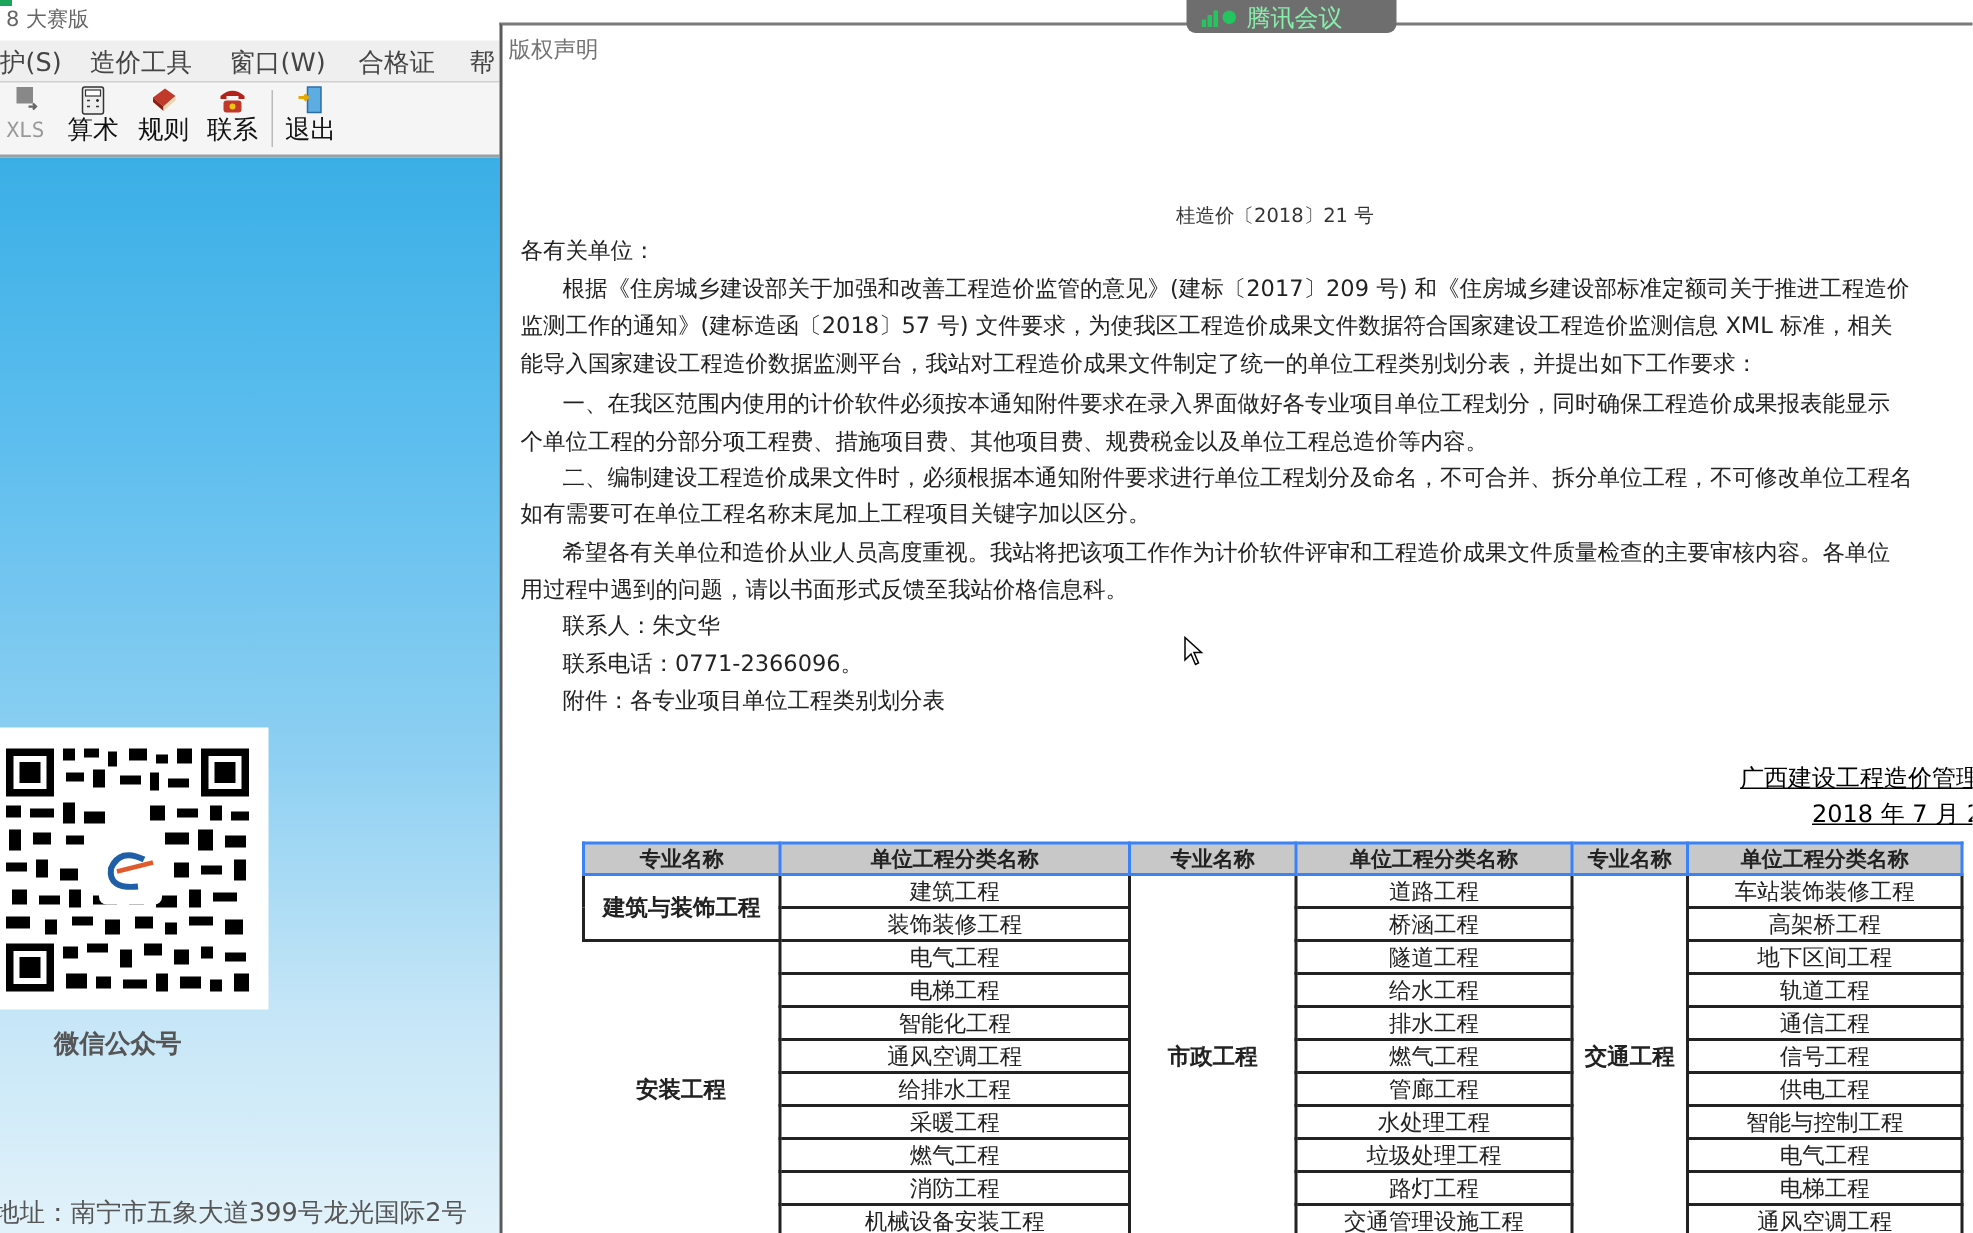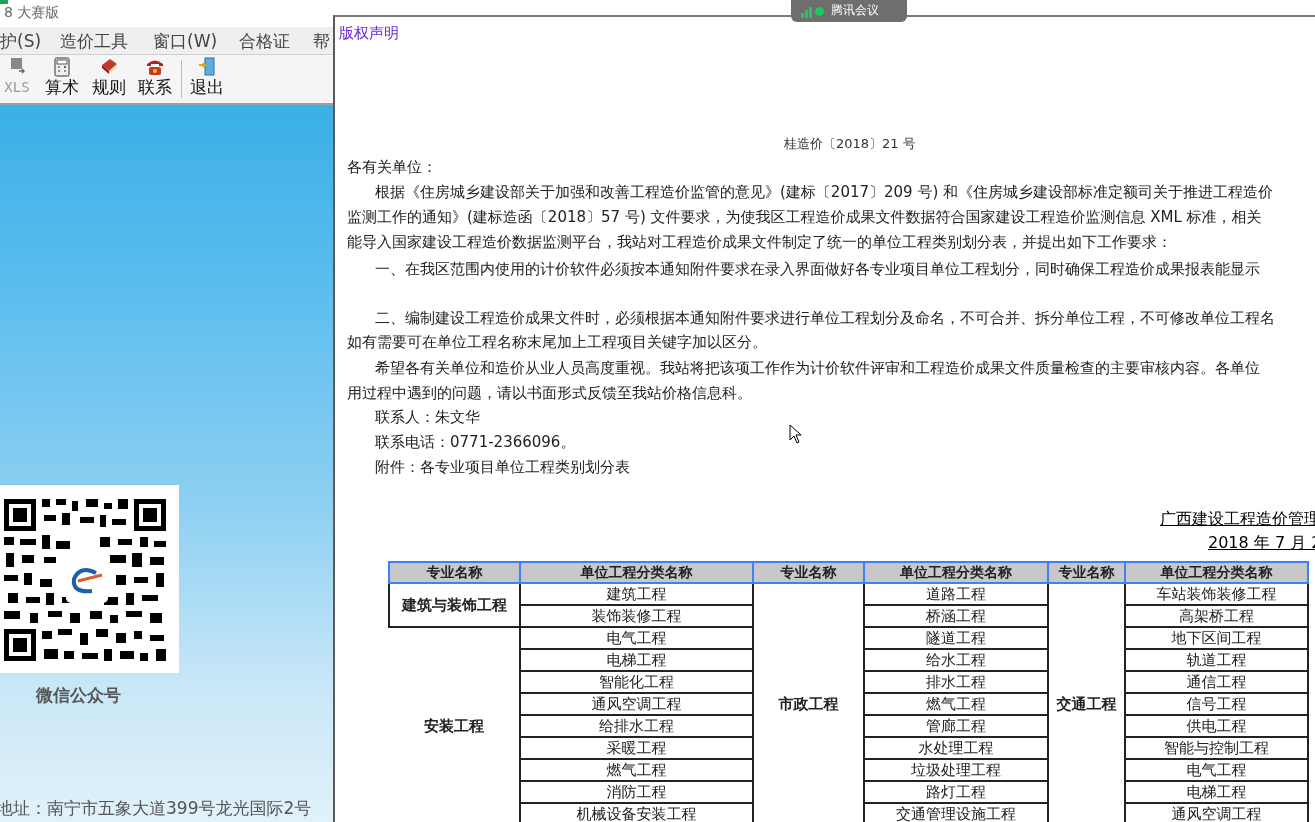--- a/index.html
+++ b/index.html
@@ -15,27 +15,27 @@
   .tool{position:absolute;top:2px;text-align:center;}
   .tool .ico{display:block;margin:0 auto;width:20px;height:20px;}
   .tool .lbl{display:block;font-size:17px;color:#111;line-height:20px;white-space:nowrap;}
   .tool .lbl.dis{color:#999;font-family:"DejaVu Sans Mono",monospace;font-size:14px;}
   .tsep{position:absolute;left:181px;top:60px;width:1px;height:38px;background:#bbb;}
   #desk{position:absolute;left:0;top:105px;width:334px;height:717px;background:linear-gradient(180deg,#3aafe6 0%,#5bbdee 25%,#8ccff2 55%,#c6e6f7 80%,#e2f2fa 100%);}
   #qr-box{position:absolute;left:0;top:485px;width:179px;height:188px;background:#fff;}
   #qr-caption{position:absolute;left:36px;top:684px;font-size:17px;font-weight:bold;color:#555;}
   #address{position:absolute;left:-4px;top:797px;font-size:17px;color:#555;white-space:nowrap;}
   
-  #meeting{position:absolute;left:791px;top:0;width:116px;height:22px;background:#6e6e6e;border-radius:0 0 6px 6px;color:#ffffff;font-size:12px;z-index:10;}
+  #meeting{position:absolute;left:791px;top:0;width:140px;height:22px;background:#6e6e6e;border-radius:0 0 6px 6px;color:#86efac;font-size:16px;z-index:10;}
   #meeting .bars{position:absolute;left:10px;top:6px;width:12px;height:12px;}
   #meeting .dot{position:absolute;left:24px;top:7px;width:9px;height:9px;border-radius:50%;background:#22c55e;}
   #meeting .mt{position:absolute;left:40px;top:2px;}
   
   #doc{position:absolute;left:333px;top:15px;width:982px;height:807px;background:#fff;border-left:2px solid #5a5a5a;border-top:2px solid #7a7a7a;overflow:hidden;}
-  #doc-title{position:absolute;left:4px;top:7px;font-size:15px;color:#6d28d9;}
+  #doc-title{position:absolute;left:4px;top:7px;font-size:15px;color:#737373;}
   .h1{position:absolute;left:216px;top:62px;font-size:22px;font-weight:bold;color:#222;white-space:nowrap;letter-spacing:0.5px;}
   .docno{position:absolute;left:449px;top:118px;font-size:13px;color:#333;}
   .p{position:absolute;left:12px;font-size:15px;color:#222;white-space:nowrap;}
   .ind{left:40px;}
   .sig{position:absolute;font-size:16px;color:#000000;white-space:nowrap;text-decoration:underline;}
   
   #tbl{position:absolute;left:53px;top:544px;border-collapse:collapse;font-size:15px;}
   #tbl th{background:#c8c8c8;font-weight:bold;height:19px;border:2px solid #3b82f6;padding:0;font-size:14px;}
   #tbl td{border:2px solid #222;height:20px;padding:0;text-align:center;white-space:nowrap;}
   #cursor{position:absolute;left:789px;top:424px;width:14px;height:20px;}
@@ -191,20 +191,21 @@
 </div>
 
 <div id="doc">
   <div id="doc-title">版权声明</div>
   <div class="docno">桂造价〔2018〕21 号</div>
   <div class="p" style="top:141px">各有关单位：</div>
   <div class="p ind" style="top:166px">根据《住房城乡建设部关于加强和改善工程造价监管的意见》(建标〔2017〕209 号) 和《住房城乡建设部标准定额司关于推进工程造价</div>
   <div class="p" style="top:191px">监测工作的通知》(建标造函〔2018〕57 号) 文件要求，为使我区工程造价成果文件数据符合国家建设工程造价监测信息 XML 标准，相关</div>
   <div class="p" style="top:216px">能导入国家建设工程造价数据监测平台，我站对工程造价成果文件制定了统一的单位工程类别划分表，并提出如下工作要求：</div>
   <div class="p ind" style="top:243px">一、在我区范围内使用的计价软件必须按本通知附件要求在录入界面做好各专业项目单位工程划分，同时确保工程造价成果报表能显示</div>
+  <div class="p" style="top:268px">个单位工程的分部分项工程费、措施项目费、其他项目费、规费税金以及单位工程总造价等内容。</div>
   <div class="p ind" style="top:292px">二、编制建设工程造价成果文件时，必须根据本通知附件要求进行单位工程划分及命名，不可合并、拆分单位工程，不可修改单位工程名</div>
   <div class="p" style="top:316px">如有需要可在单位工程名称末尾加上工程项目关键字加以区分。</div>
   <div class="p ind" style="top:342px">希望各有关单位和造价从业人员高度重视。我站将把该项工作作为计价软件评审和工程造价成果文件质量检查的主要审核内容。各单位</div>
   <div class="p" style="top:367px">用过程中遇到的问题，请以书面形式反馈至我站价格信息科。</div>
   <div class="p ind" style="top:391px">联系人：朱文华</div>
   <div class="p ind" style="top:416px">联系电话：0771-2366096。</div>
   <div class="p ind" style="top:441px">附件：各专业项目单位工程类别划分表</div>
   <div class="sig" style="left:825px;top:492px">广西建设工程造价管理</div>
   <div class="sig" style="left:873px;top:516px">2018 年 7 月 27</div>
 

